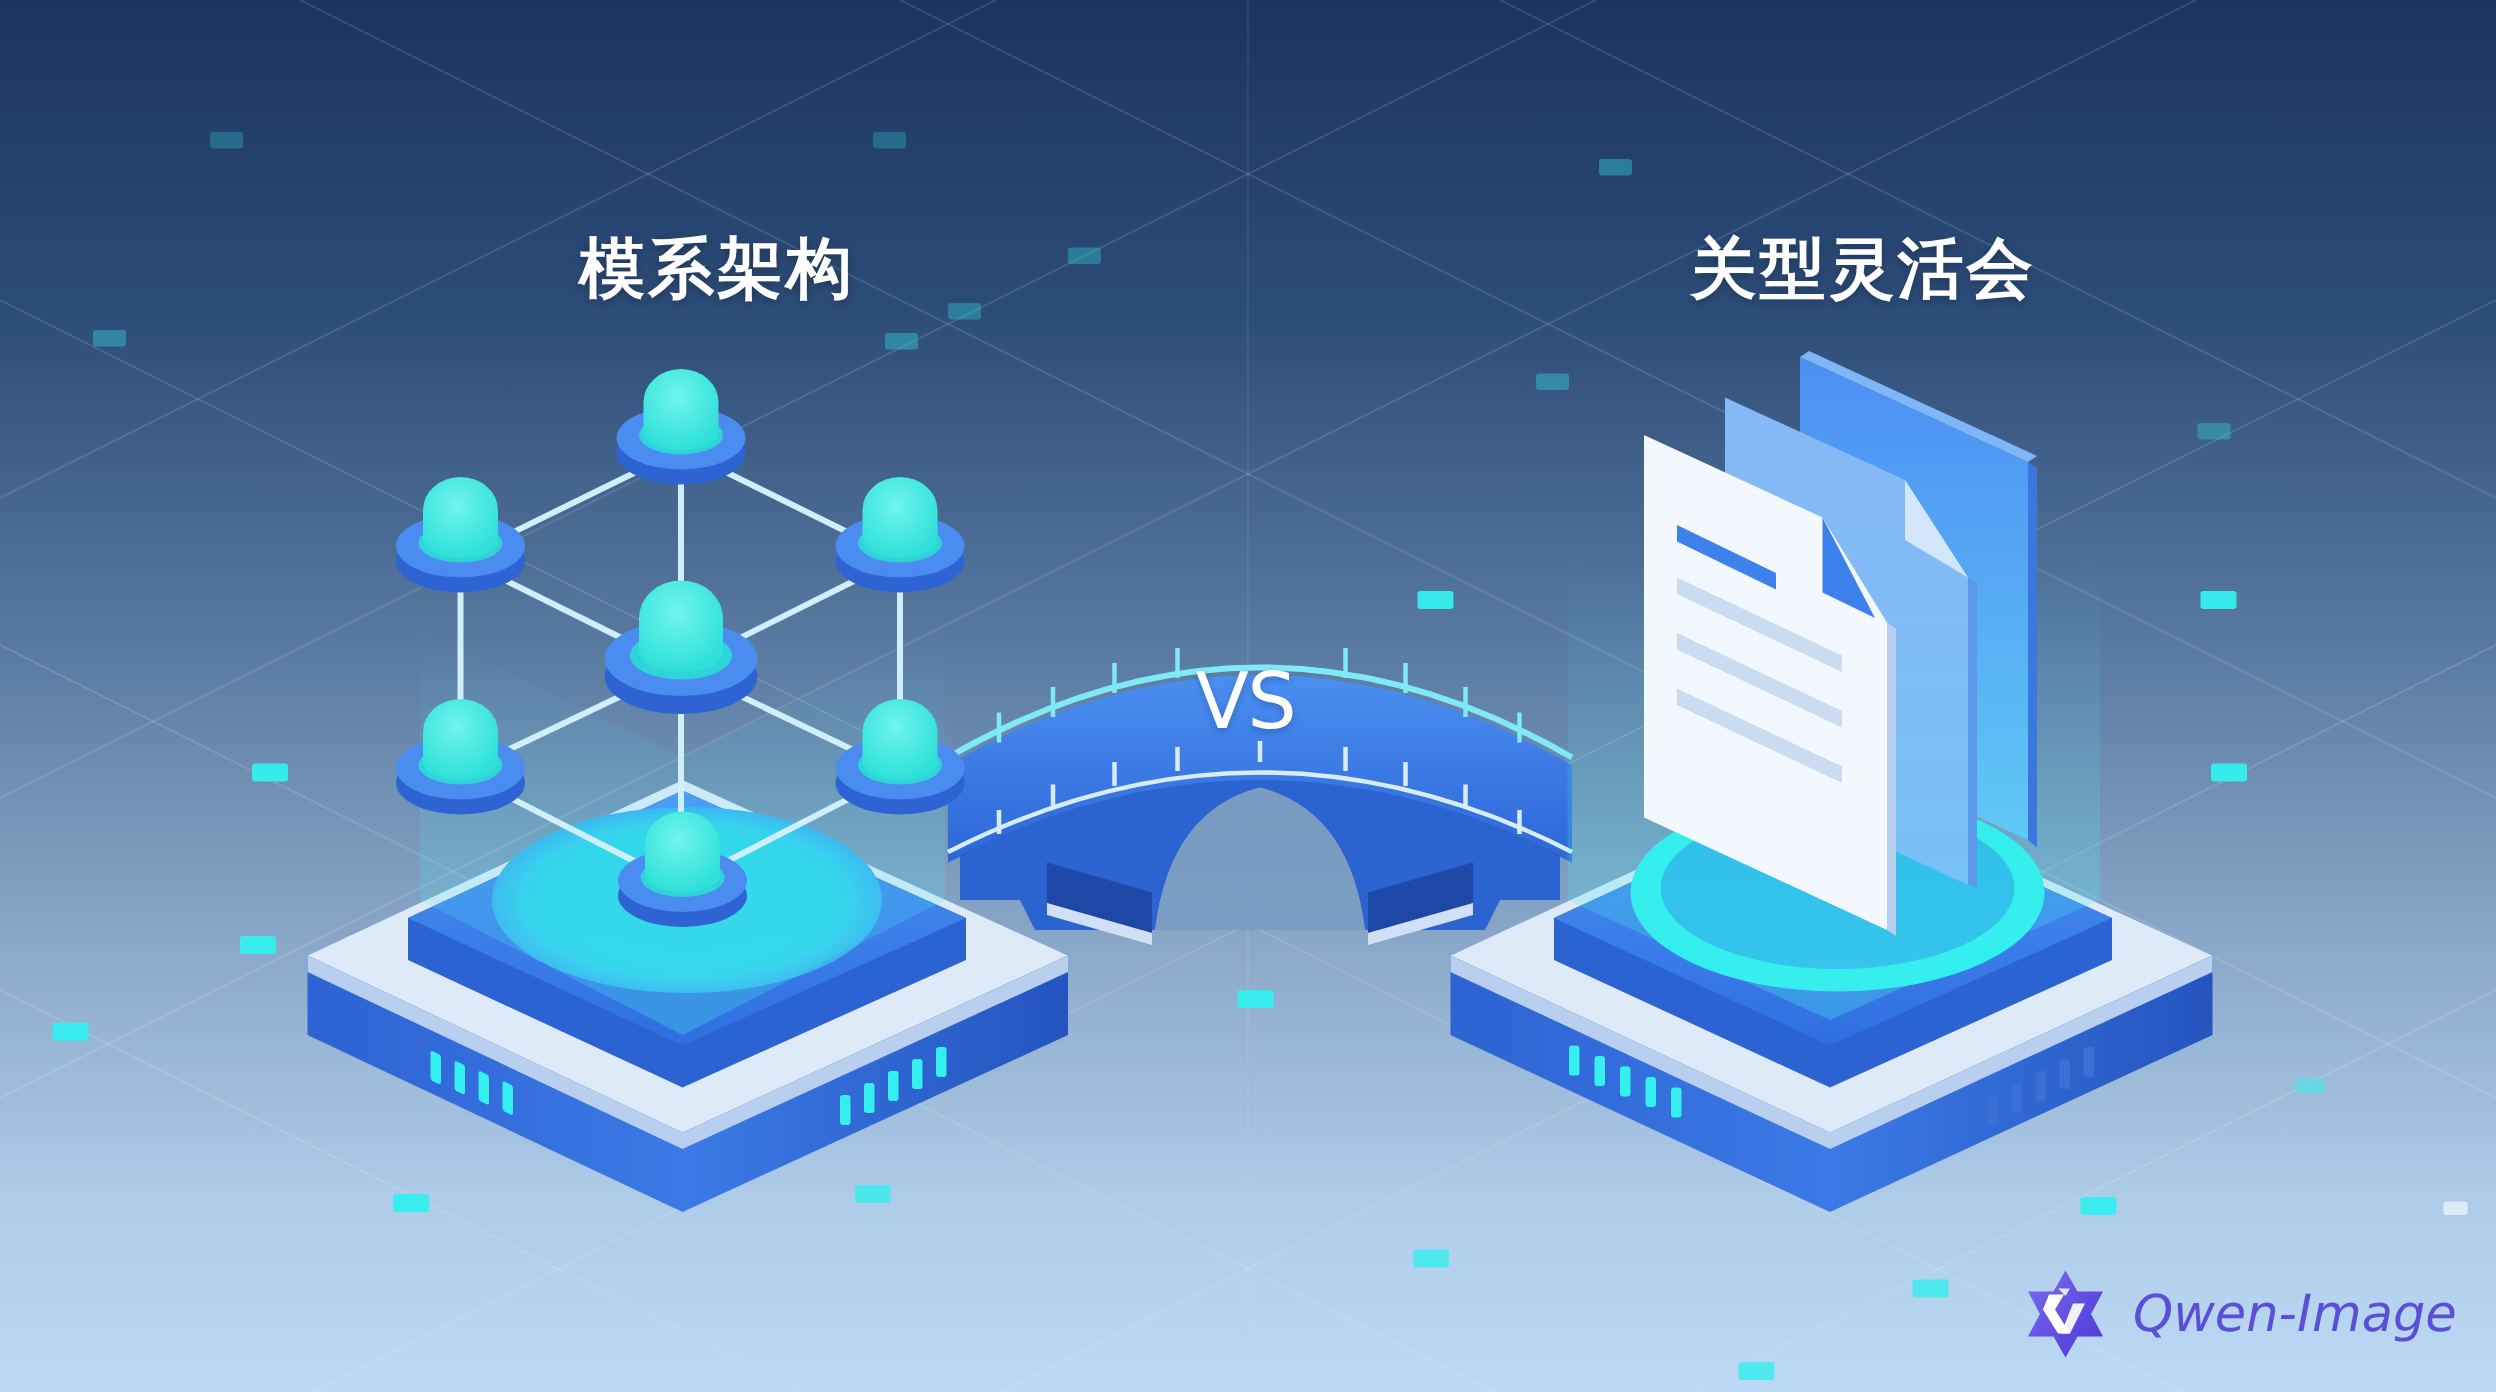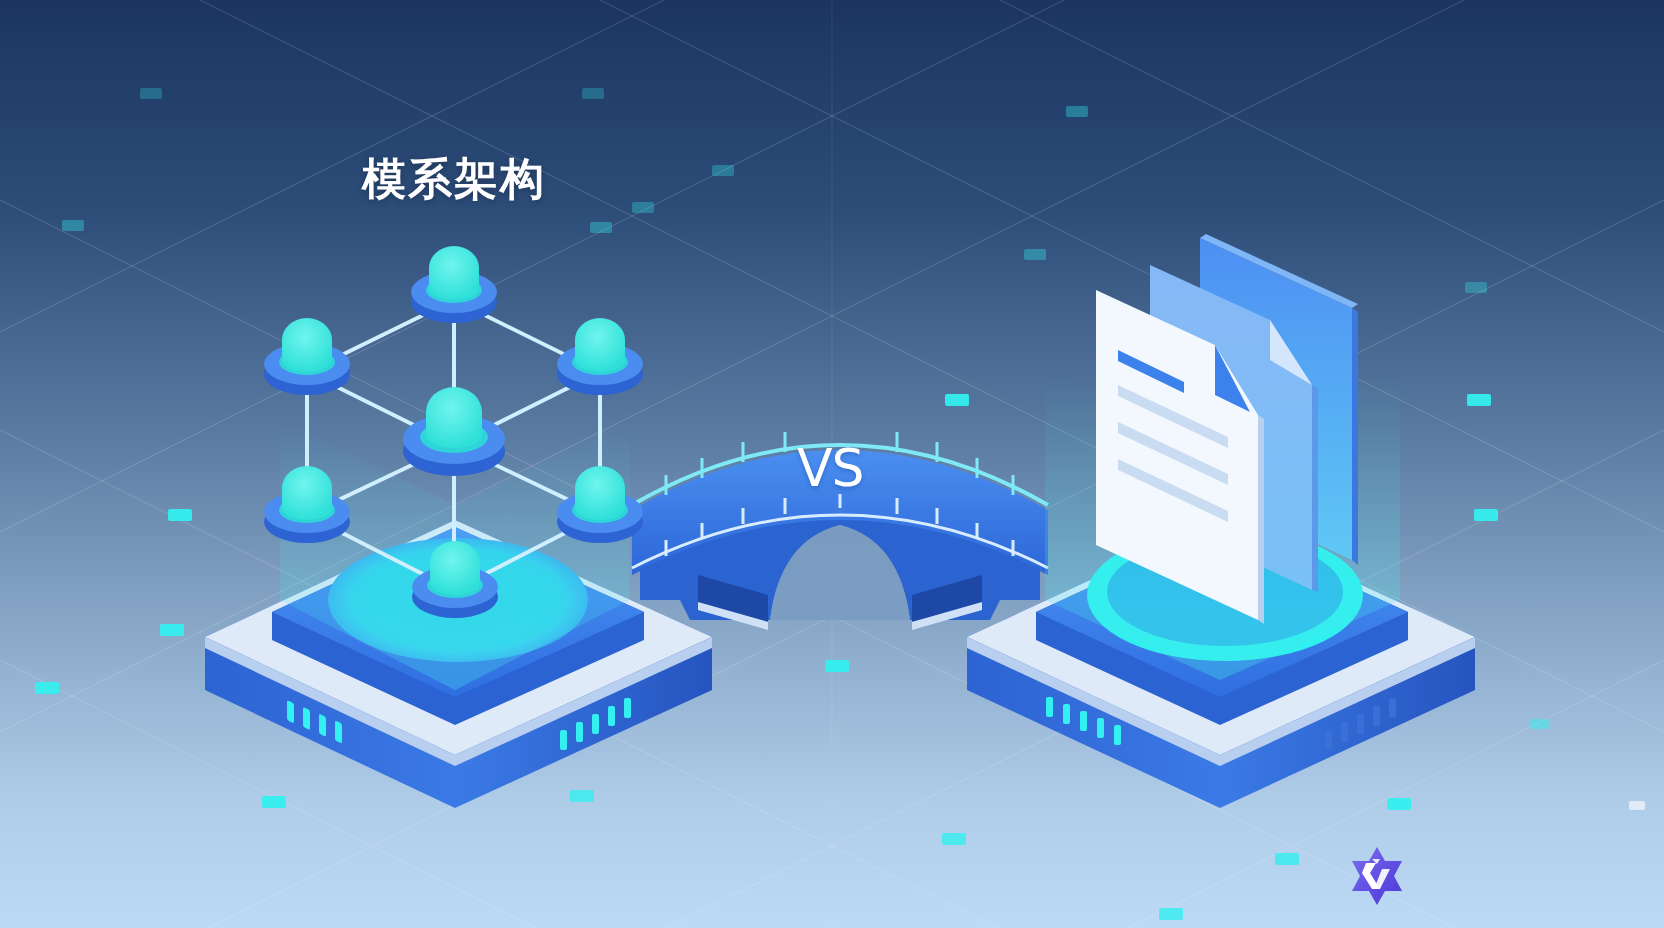--- a/index.html
+++ b/index.html
@@ -6,21 +6,21 @@
     body {
       width: 1664px; height: 928px; overflow: hidden; position: relative;
       background: linear-gradient(180deg, #1b3560 0%, #2c4c78 22%, #56779e 45%, #8aa9c9 68%, #aecbe8 86%, #bcd9f5 100%);
       font-family: "DejaVu Sans", "Liberation Sans", sans-serif;
     }
     .stage { position: absolute; inset: 0; }
     .grid-svg { position: absolute; left: 0; top: 0; }
     .title {
       position: absolute; color: #ffffff; font-weight: bold; font-size: 44px;
       letter-spacing: 2px; text-shadow: 0 2px 6px rgba(0,0,0,0.25);
-      font-family: Liberation Sans, sans-serif; white-space: nowrap;
+      font-family: Liberation Sans, sans-serif; white-space: nowrap; margin-left: 24px;
     }
     .title-left { left: 362px; top: 150px; }
     .title-right { left: 1103px; top: 150px; }
     .scene-svg { position: absolute; left: 0; top: 0; }
     .vs-label {
       position: absolute; left: 797px; top: 438px; color: #ffffff;
       font-weight: normal; font-size: 52px; letter-spacing: -1px;
       font-family: "DejaVu Sans", sans-serif;
       text-shadow: 0 2px 4px rgba(20,60,140,0.35);
     }
@@ -75,20 +75,21 @@
       <rect x="942" y="833" width="24" height="12" rx="2" opacity="0.8"></rect>
       <rect x="1387" y="798" width="24" height="12" rx="2" opacity="0.95"></rect>
       <rect x="1275" y="853" width="24" height="12" rx="2" opacity="0.8"></rect>
       <rect x="1159" y="908" width="24" height="12" rx="2" opacity="0.8"></rect>
       <rect x="1530" y="719" width="20" height="10" rx="2" opacity="0.5"></rect>
       <rect x="1629" y="801" width="16" height="9" rx="2" fill="#ffffff" opacity="0.6"></rect>
     </g>
   </svg>
 
   <div class="title title-left">模系架构</div>
+  <div class="title title-right">关型灵活会</div>
 
   <svg class="scene-svg" width="1664" height="928" viewBox="0 0 1664 928">
     <defs>
       <linearGradient id="sideBlue" x1="0" y1="0" x2="1" y2="0">
         <stop offset="0" stop-color="#2d63d2"></stop>
         <stop offset="0.5" stop-color="#3b7ae6"></stop>
         <stop offset="1" stop-color="#2554bf"></stop>
       </linearGradient>
       <linearGradient id="topBlue" x1="0" y1="0" x2="0" y2="1">
         <stop offset="0" stop-color="#4c94f5"></stop>
@@ -303,15 +304,16 @@
         <linearGradient id="qlg" x1="0" y1="0" x2="1" y2="1">
           <stop offset="0" stop-color="#7b6df0"></stop>
           <stop offset="1" stop-color="#4a36d6"></stop>
         </linearGradient>
       </defs>
       <path d="M31,2 L39,16 L56,16 L48,31 L56,46 L39,46 L31,60 L23,46 L6,46 L14,31 L6,16 L23,16 Z" fill="url(#qlg)"></path>
       <path d="M20,18 L30,18 L24,28 L34,44 L26,44 L16,28 Z" fill="#ffffff"></path>
       <path d="M36,24 L44,24 L34,44 L28,44 Z" fill="#ffffff" opacity="0.92"></path>
       <path d="M26,14 L34,14 L31,19 Z" fill="#ffffff" opacity="0.85"></path>
     </svg>
+    <span class="logo-text">Qwen-Image</span>
   </div>
 
 </div>
 
 </body></html>

